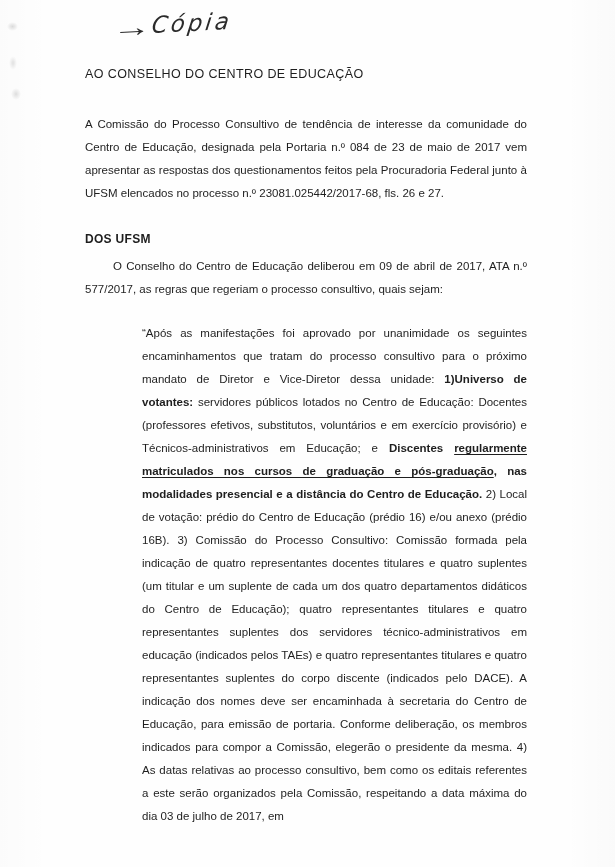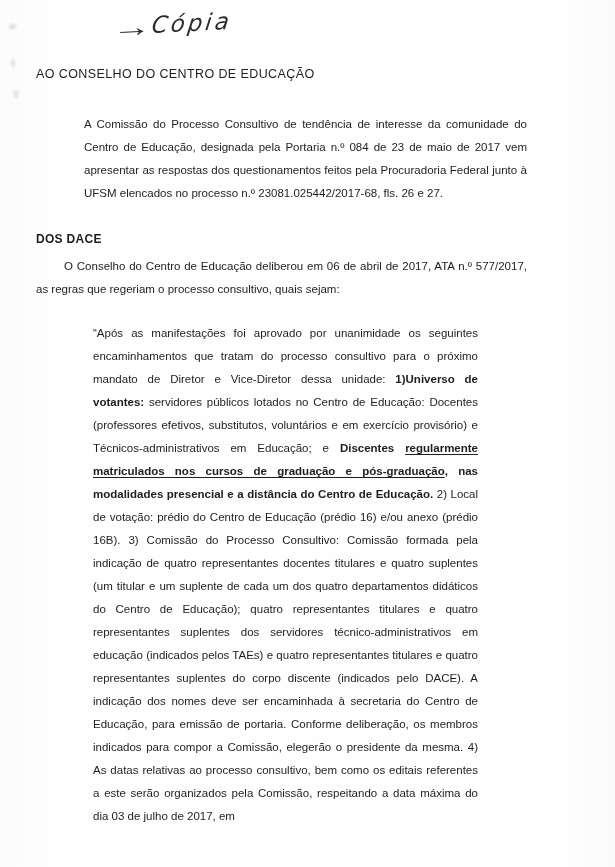--- a/index.html
+++ b/index.html
@@ -51,38 +51,37 @@
     border-radius: 50%;
     background: radial-gradient(ellipse at center, rgba(60,60,60,0.35) 0%, rgba(60,60,60,0) 70%);
     filter: blur(0.4px);
   }
   .artifact.a1 { left: 7px;  top: 22px; width: 11px; height: 9px;  opacity: .5; }
   .artifact.a2 { left: 9px;  top: 56px; width: 8px;  height: 14px; opacity: .4; }
   .artifact.a3 { left: 11px; top: 88px; width: 10px; height: 12px; opacity: .45; }
 
   .content {
     box-sizing: border-box;
-    padding: 67px 88px 0 36px;
+    padding: 67px 88px 0 85px;
     font-size: 11.5px;
     line-height: 23px;
   }
 
   .addressee {
     font-size: 12.5px;
     line-height: 15px;
     letter-spacing: 0.4px;
     white-space: nowrap;
   }
 
   p { margin: 0; }
 
   .intro {
     margin-top: 31px;
     text-align: justify;
-    margin-left: 48px;
   }
 
   .section-heading {
     margin-top: 27px;
     font-weight: 700;
     font-size: 12px;
     line-height: 15px;
     letter-spacing: 0.3px;
   }
 
@@ -112,20 +111,20 @@
   <span class="artifact a1"></span>
   <span class="artifact a2"></span>
   <span class="artifact a3"></span>
 
   <div class="content">
 
     <div class="addressee">AO CONSELHO DO CENTRO DE EDUCAÇÃO</div>
 
     <p class="intro">A Comissão do Processo Consultivo de tendência de interesse da comunidade do Centro de Educação, designada pela Portaria n.º 084 de 23 de maio de 2017 vem apresentar as respostas dos questionamentos feitos pela Procuradoria Federal junto à UFSM elencados no processo n.º 23081.025442/2017-68, fls. 26 e 27.</p>
 
-    <div class="section-heading">DOS DACE</div>
+    <div class="section-heading">DOS UFSM</div>
 
-    <p class="facts">O Conselho do Centro de Educação deliberou em 06 de abril de 2017, ATA n.º 577/2017, as regras que regeriam o processo consultivo, quais sejam:</p>
+    <p class="facts">O Conselho do Centro de Educação deliberou em 09 de abril de 2017, ATA n.º 577/2017, as regras que regeriam o processo consultivo, quais sejam:</p>
 
     <p class="quote" id="quote"><span class="seg-normal">“Após as manifestações foi aprovado por unanimidade os seguintes encaminhamentos que tratam do processo consultivo para o próximo mandato de Diretor e Vice-Diretor dessa unidade: </span><span class="seg-bold">1)Universo de votantes:</span><span class="seg-normal"> servidores públicos lotados no Centro de Educação: Docentes (professores efetivos, substitutos, voluntários e em exercício provisório) e Técnicos-administrativos em Educação; e </span><span class="seg-bold">Discentes </span><span class="seg-bold-underline">regularmente matriculados nos cursos de graduação e pós-graduação</span><span class="seg-bold">, nas modalidades presencial e a distância do Centro de Educação.</span><span class="seg-normal"> 2) Local de votação: prédio do Centro de Educação (prédio 16) e/ou anexo (prédio 16B). 3) Comissão do Processo Consultivo: Comissão formada pela indicação de quatro representantes docentes titulares e quatro suplentes (um titular e um suplente de cada um dos quatro departamentos didáticos do Centro de Educação); quatro representantes titulares e quatro representantes suplentes dos servidores técnico-administrativos em educação (indicados pelos TAEs) e quatro representantes titulares e quatro representantes suplentes do corpo discente (indicados pelo DACE). A indicação dos nomes deve ser encaminhada à secretaria do Centro de Educação, para emissão de portaria. Conforme deliberação, os membros indicados para compor a Comissão, elegerão o presidente da mesma. 4) As datas relativas ao processo consultivo, bem como os editais referentes a este serão organizados pela Comissão, respeitando a data máxima do dia 03 de julho de 2017, em</span></p>
 
   </div>
 </div>
 
 </body></html>

